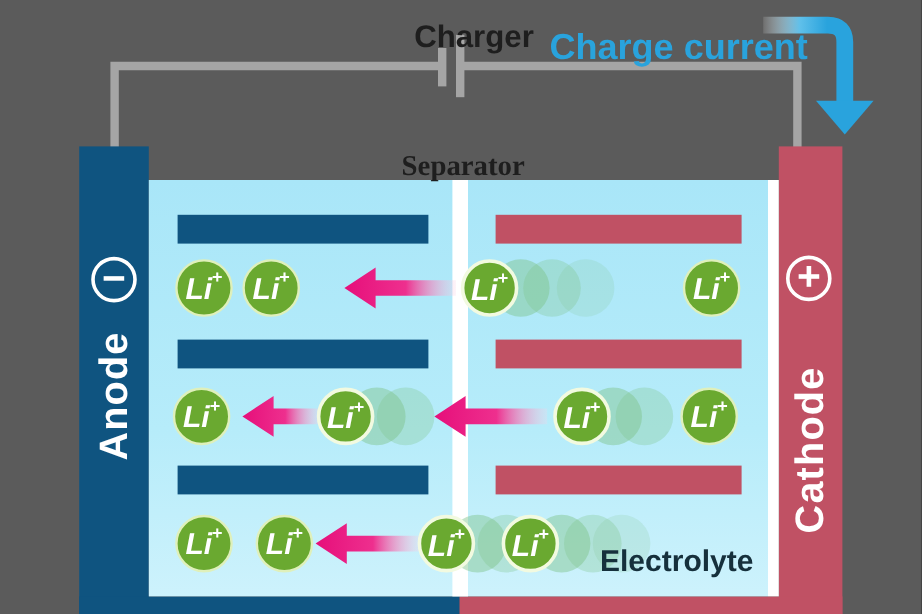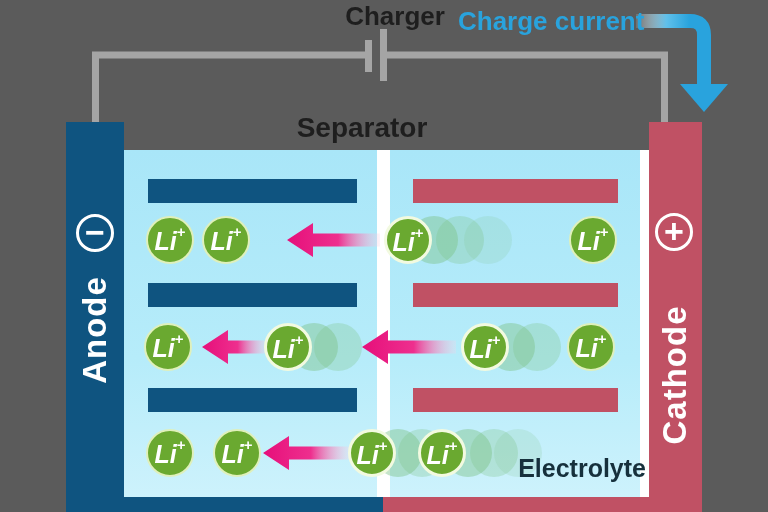--- a/index.html
+++ b/index.html
@@ -4,25 +4,25 @@
 <style>
   html,body{margin:0;padding:0;background:#333;}
   .stage{
     position:relative;width:768px;height:512px;overflow:hidden;
     background:var(--bg);
     font-family:"Liberation Sans", sans-serif;
     user-select:none;
   }
   .abs{position:absolute;}
   .label{position:absolute;font-weight:600;white-space:nowrap;}
-  .label.dark{color:var(--text-dark);}
+  .label.dark{color:var(--text-dark);margin-top:14px;}
   .charger-label{left:340px;top:1px;width:110px;text-align:center;font-size:26px;}
-  .charge-current-label{left:458px;top:6px;font-size:26px;color:var(--blue);}
-  .separator-label{left:280px;top:112px;width:164px;text-align:center;font-size:28px;}
-  .electrolyte-label{left:500px;top:454px;width:146px;text-align:right;font-size:25px;color:var(--text-electrolyte);}
+  .charge-current-label{left:458px;top:23px;font-size:30px;color:var(--blue);}
+  .separator-label{left:304px;top:112px;width:164px;text-align:center;font-size:24px;font-family:Liberation Serif, serif;}
+  .electrolyte-label{left:500px;top:454px;width:146px;text-align:left;font-size:25px;color:var(--text-electrolyte);}
   .anode-wall{left:66px;top:122px;width:58px;height:390px;background:var(--anode);}
   .cathode-wall{left:649px;top:122px;width:53px;height:390px;background:var(--cathode);}
   .bottom-left{left:66px;top:497px;width:317px;height:15px;background:var(--anode);}
   .bottom-right{left:383px;top:497px;width:319px;height:15px;background:var(--cathode);}
   .electrolyte-box{left:124px;top:150px;width:516px;height:347px;
     background:linear-gradient(180deg,#a9e6f8 0%,#b6ecfa 60%,#cdf2fc 100%);}
   .electrolyte-edge{left:640px;top:150px;width:9px;height:347px;background:#fff;}
   .separator-strip{left:377px;top:150px;width:13px;height:347px;background:#fff;}
   .pole-circle{
     position:absolute;width:38px;height:38px;border:3px solid #fff;border-radius:50%;

